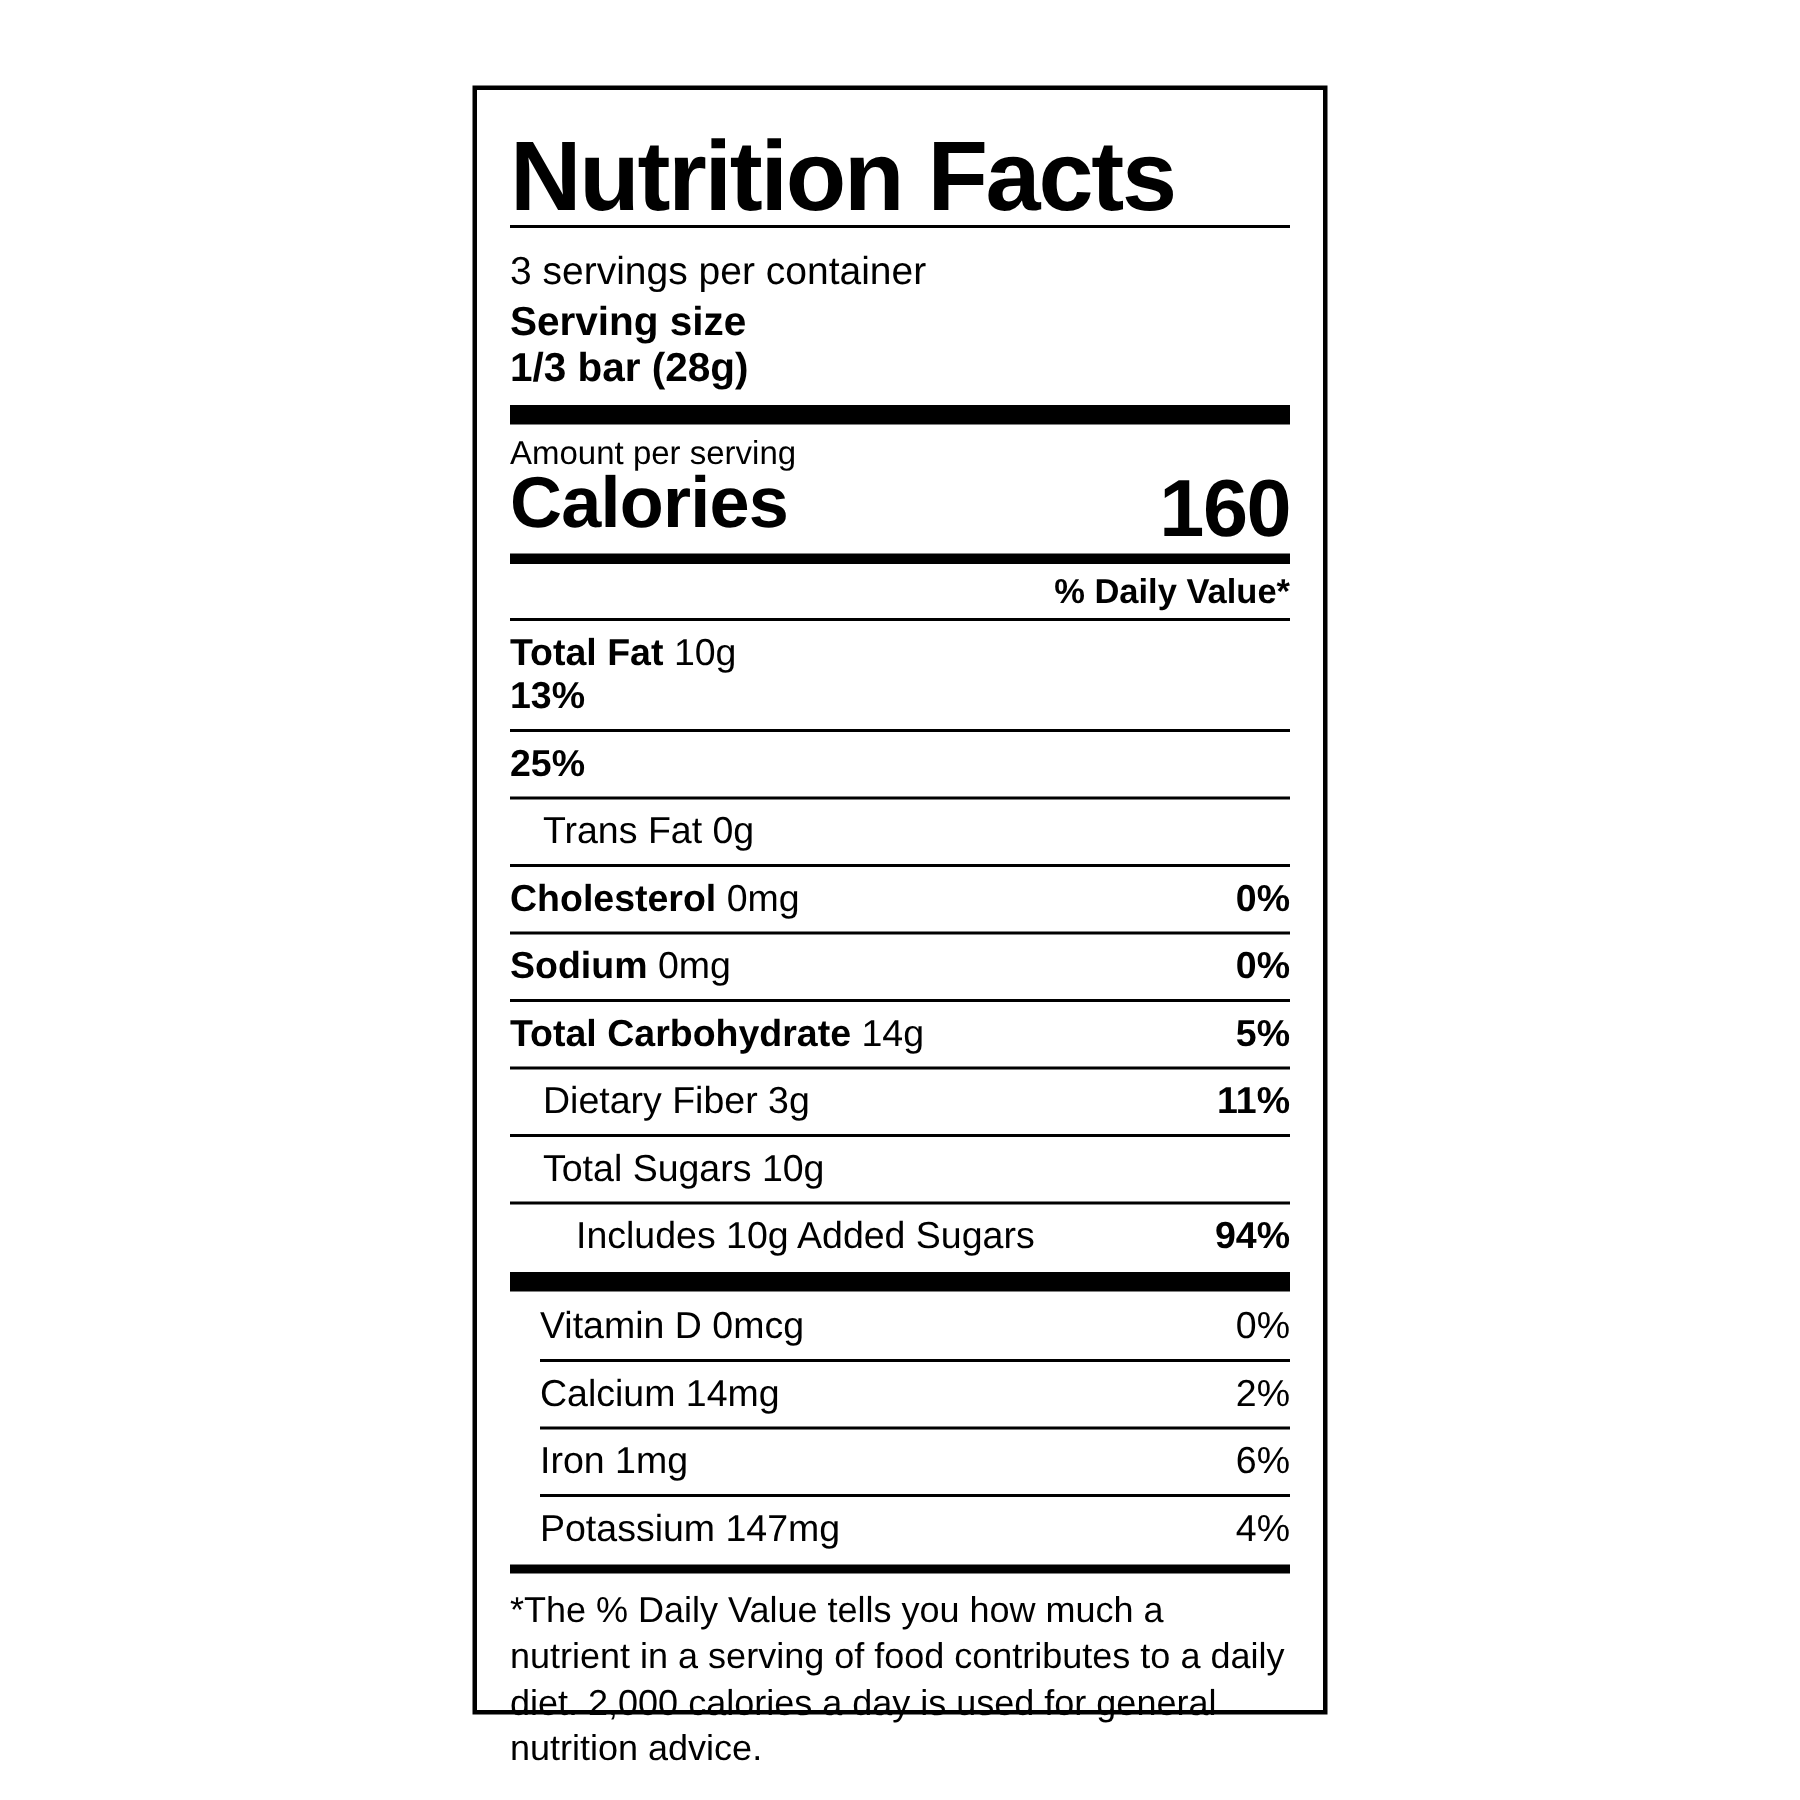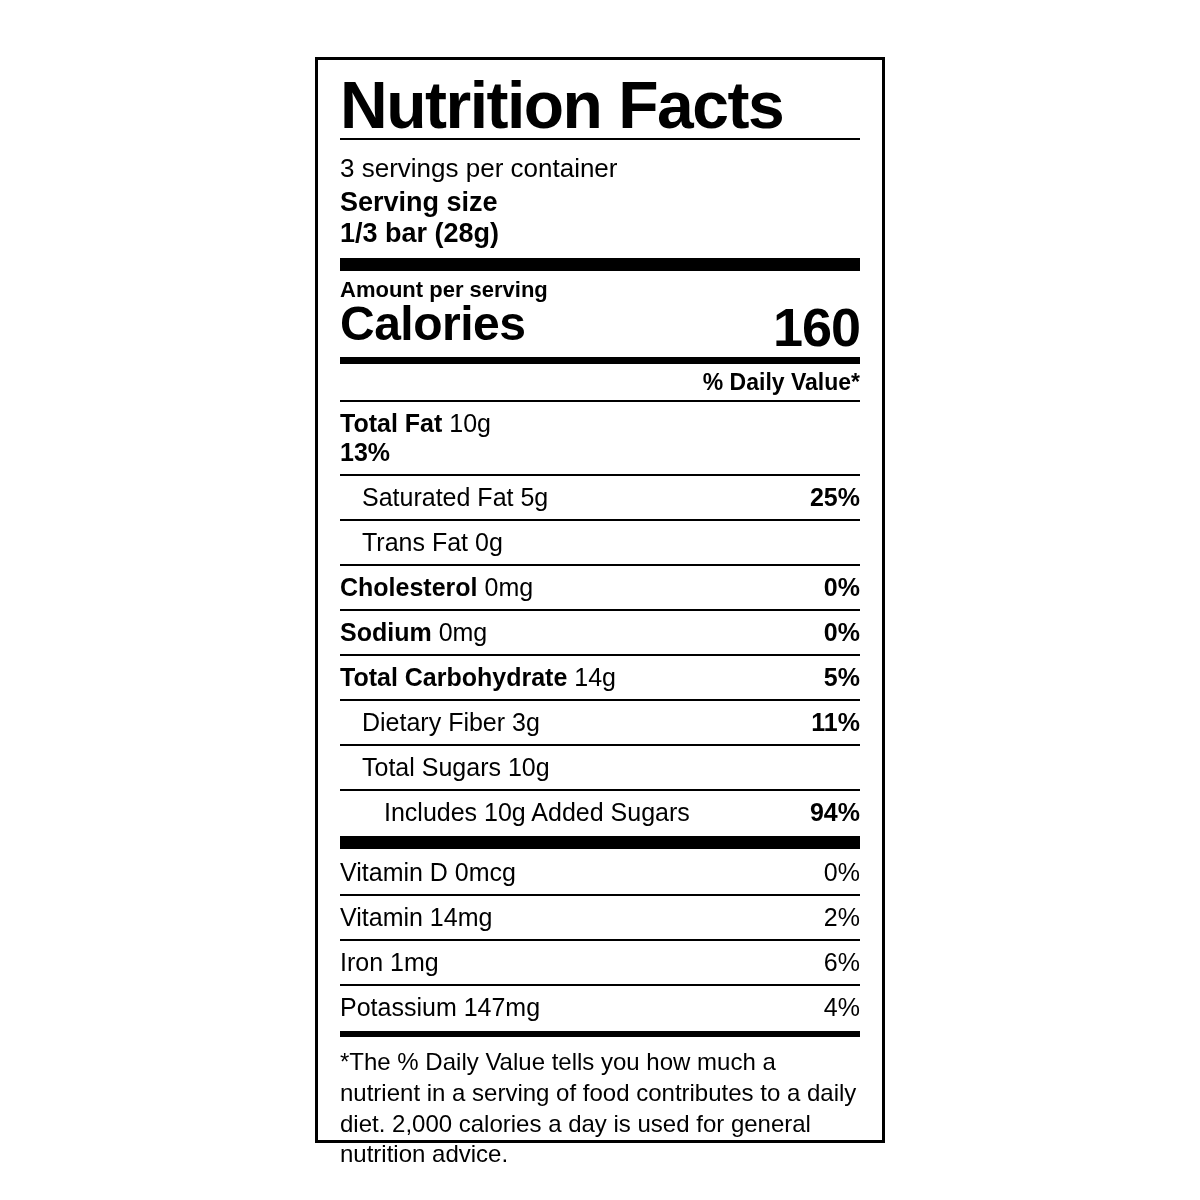--- a/index.html
+++ b/index.html
@@ -32,21 +32,21 @@
     width: 100%;
     height: 100%;
   }
 
   
   .nf-title {
     font-size: 66px;
     font-weight: bold;
     line-height: 1.0;
     letter-spacing: -1.5px;
-    padding-top: 12px;
+    padding-top: 24px;
     white-space: nowrap;
   }
 
   
   .servings-per {
     font-size: 26px;
     line-height: 1.25;
     margin-top: 12px;
   }
   .serving-size-row {
@@ -67,21 +67,21 @@
   .rule-med {
     border-top: 7px solid #000;
   }
   .rule-thin {
     border-top: 2px solid #000;
   }
 
   
   .amount-per {
     font-size: 22px;
-    font-weight: bold;
+    font-weight: normal;
     margin-top: 6px;
   }
   .calories-row {
     display: flex;
     justify-content: space-between;
     margin-top: -4px;
     margin-bottom: 2px;
   }
   .calories-label {
     font-size: 48px;
@@ -126,20 +126,21 @@
   }
 
   
   .vrow {
     display: flex;
     justify-content: space-between;
     align-items: center;
     font-size: 25px;
     padding: 7px 0 7px 0;
     border-top: 2px solid #000;
+    margin-left: 20px;
   }
   .vrow.firstv { border-top: none; padding-top: 9px; }
 
   .rule-footer {
     border-top: 6px solid #000;
     margin-top: 2px;
   }
 
   .footnote {
     font-size: 24px;
@@ -176,21 +177,20 @@
     <div class="rule-med"></div>
 
     <div class="dv-header">% Daily Value*</div>
 
     <div class="nrow first">
       <span class="lbl"><span class="b">Total Fat</span> <span>10g</span></span>
       <span class="pct">13%</span>
     </div>
 
     <div class="nrow">
-      <span class="lbl indent1"><span>Saturated Fat</span> <span>5g</span></span>
       <span class="pct">25%</span>
     </div>
 
     <div class="nrow">
       <span class="lbl indent1"><span>Trans Fat</span> <span>0g</span></span>
       <span class="pct"></span>
     </div>
 
     <div class="nrow">
       <span class="lbl"><span class="b">Cholesterol</span> <span>0mg</span></span>
@@ -224,21 +224,21 @@
 
 
     <div class="rule-block"></div>
 
     <div class="vrow firstv">
       <span>Vitamin D 0mcg</span>
       <span>0%</span>
     </div>
 
     <div class="vrow">
-      <span>Vitamin 14mg</span>
+      <span>Calcium 14mg</span>
       <span>2%</span>
     </div>
 
     <div class="vrow">
       <span>Iron 1mg</span>
       <span>6%</span>
     </div>
 
     <div class="vrow">
       <span>Potassium 147mg</span>

